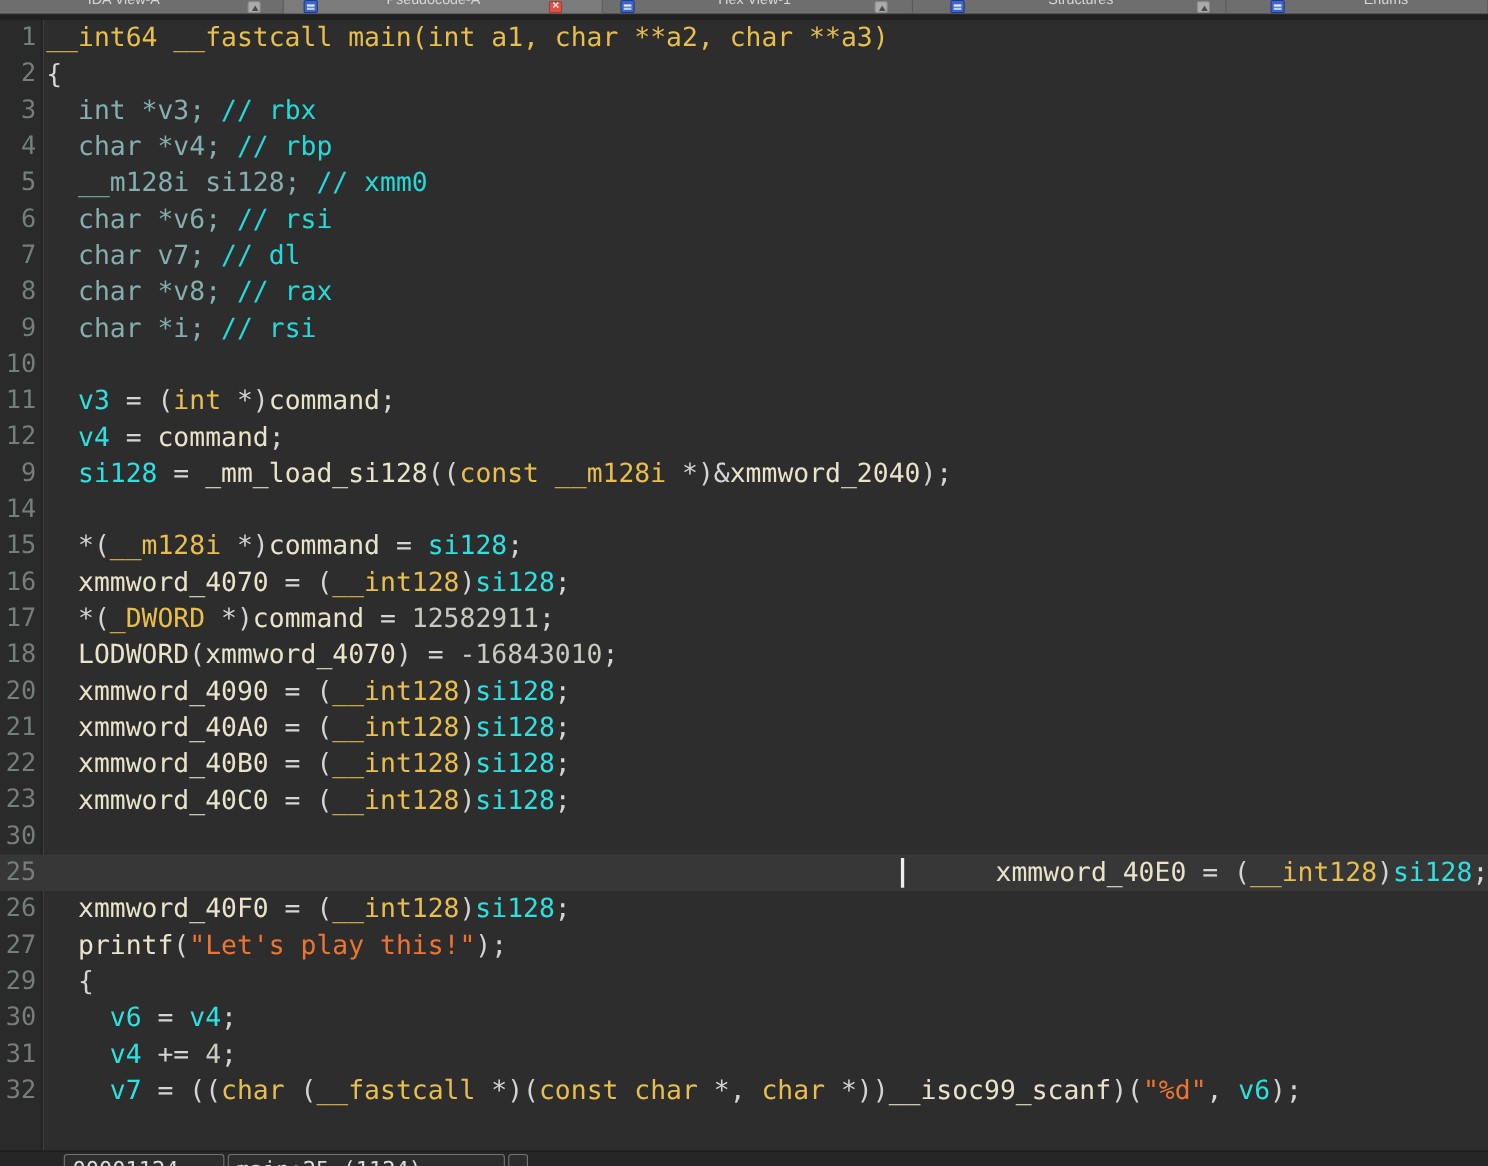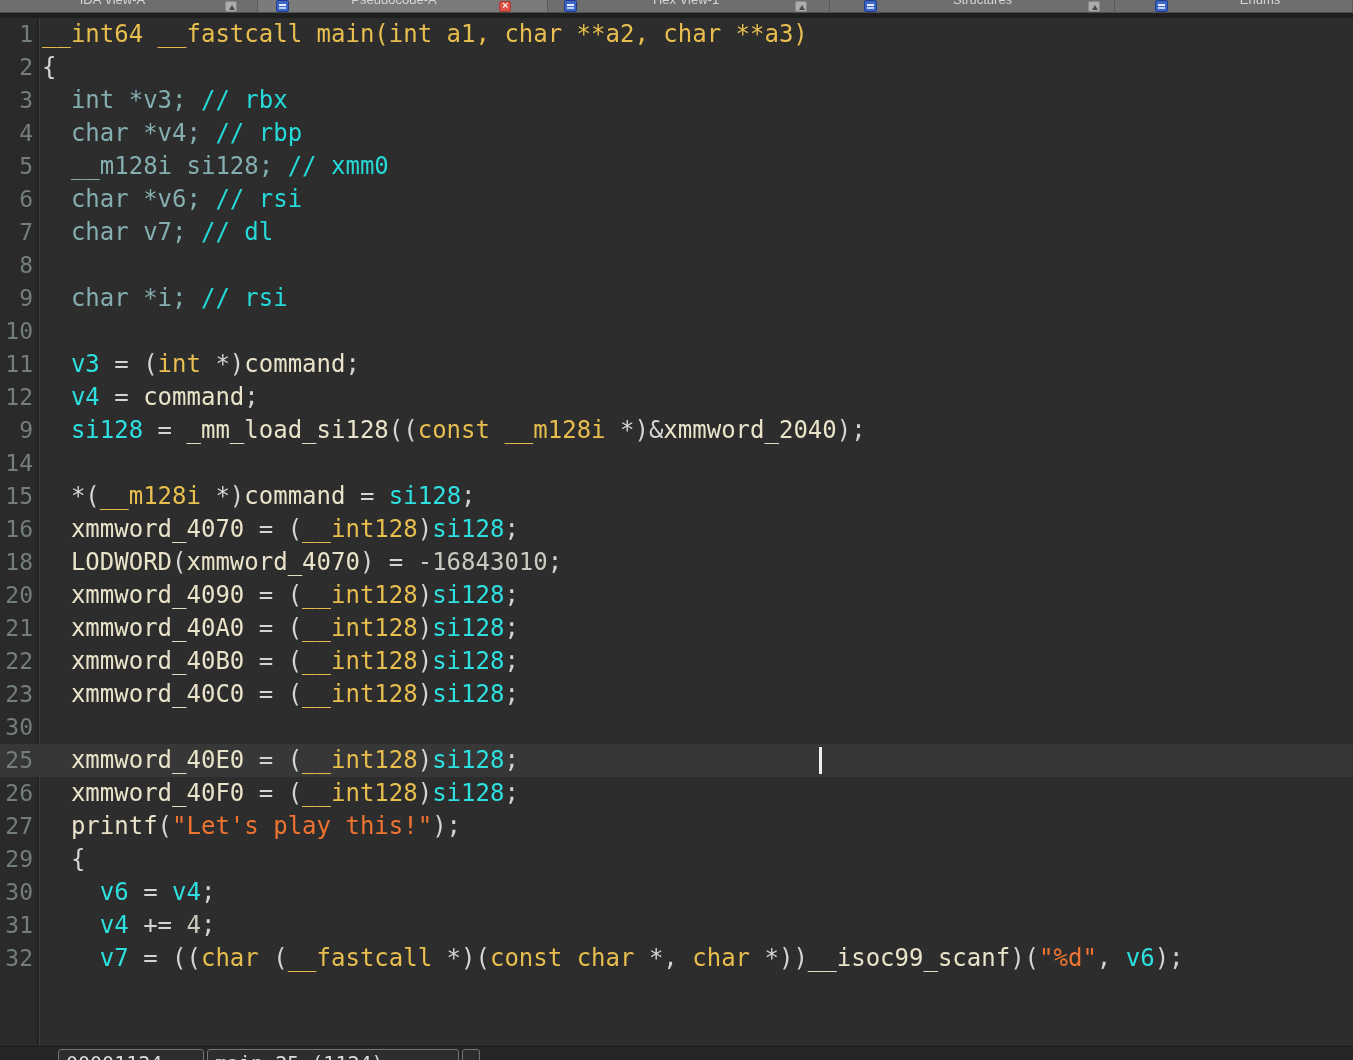--- a/index.html
+++ b/index.html
@@ -25,21 +25,21 @@
   .mr20{ margin-right:20px; } .mr36{ margin-right:36px; } .mr22{ margin-right:22px; } .mr14{ margin-right:14px; }
 
   .understrip { height:5px; background:#1F1F1F; }
 
   
   .editor { position:relative; height:1042px; overflow:hidden; background:#2D2D2D;
             font-family:"DejaVu Sans Mono", monospace; font-size:24px; }
   .gutter-bg { position:absolute; left:0; top:0; bottom:0; width:40px; background:#2A2A2A;
                border-right:1px solid #3F3F3F; box-shadow:inset -2px 0 0 #232323; }
   .row { position:relative; display:flex; height:33px; width:1353px; }
-  .row.current { background:#373737; }
+  .row.current { background:#373737;justify-content:space-between; }
   .ln { flex:0 0 40px; text-align:right; padding-right:7px; color:#757D7D; line-height:33px;
         font-size:23px; user-select:none; }
   .code { white-space:pre; line-height:33px; padding-left:2px; color:#D4D4D4; }
   .tk-kw   { color:var(--tk-kw); }
   .tk-loc  { color:var(--tk-loc); }
   .tk-com  { color:var(--tk-com); }
   .tk-decl { color:var(--tk-decl); }
   .tk-glob { color:var(--tk-glob); }
   .tk-num  { color:var(--tk-num); }
   .tk-pun  { color:var(--tk-pun); }
@@ -114,20 +114,21 @@
       <div class="row">
         <span class="ln">6</span>
         <span class="code"><span class="tk-decl">  char *v6; </span><span class="tk-com">// rsi</span></span>
       </div>
       <div class="row">
         <span class="ln">7</span>
         <span class="code"><span class="tk-decl">  char v7; </span><span class="tk-com">// dl</span></span>
       </div>
       <div class="row">
         <span class="ln">8</span>
+        <span class="code"><span class="tk-decl">  char *v8; </span><span class="tk-com">// rax</span></span>
       </div>
       <div class="row">
         <span class="ln">9</span>
         <span class="code"><span class="tk-decl">  char *i; </span><span class="tk-com">// rsi</span></span>
       </div>
       <div class="row">
         <span class="ln">10</span>
         <span class="code"></span>
       </div>
       <div class="row">
@@ -145,20 +146,24 @@
       <div class="row">
         <span class="ln">14</span>
       </div>
       <div class="row">
         <span class="ln">15</span>
         <span class="code"><span class="tk-pun">  *(</span><span class="tk-kw">__m128i</span><span class="tk-pun"> *)</span><span class="tk-glob">command</span><span class="tk-pun"> = </span><span class="tk-loc">si128</span><span class="tk-pun">;</span></span>
       </div>
       <div class="row">
         <span class="ln">16</span>
         <span class="code"><span class="tk-glob">  xmmword_4070</span><span class="tk-pun"> = (</span><span class="tk-kw">__int128</span><span class="tk-pun">)</span><span class="tk-loc">si128</span><span class="tk-pun">;</span></span>
+      </div>
+      <div class="row">
+        <span class="ln">17</span>
+        <span class="code"><span class="tk-pun">  *(</span><span class="tk-kw">_DWORD</span><span class="tk-pun"> *)</span><span class="tk-glob">command</span><span class="tk-pun"> = </span><span class="tk-num">12582911</span><span class="tk-pun">;</span></span>
       </div>
       <div class="row">
         <span class="ln">18</span>
         <span class="code"><span class="tk-glob">  LODWORD</span><span class="tk-pun">(</span><span class="tk-glob">xmmword_4070</span><span class="tk-pun">) = </span><span class="tk-num">-16843010</span><span class="tk-pun">;</span></span>
       </div>
       <div class="row">
         <span class="ln">20</span>
         <span class="code"><span class="tk-glob">  xmmword_4090</span><span class="tk-pun"> = (</span><span class="tk-kw">__int128</span><span class="tk-pun">)</span><span class="tk-loc">si128</span><span class="tk-pun">;</span></span>
       </div>
       <div class="row">

